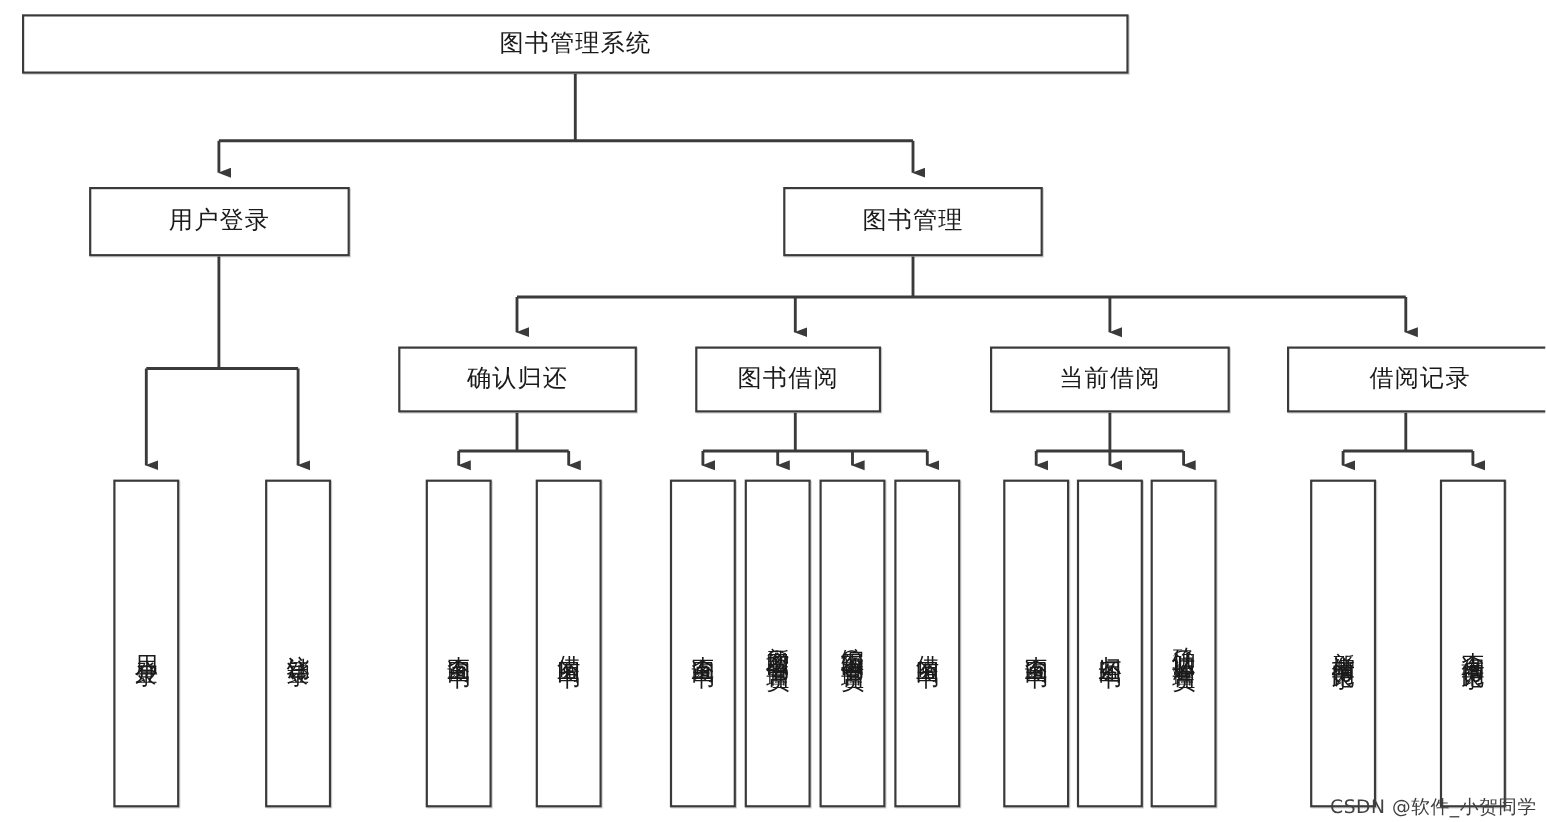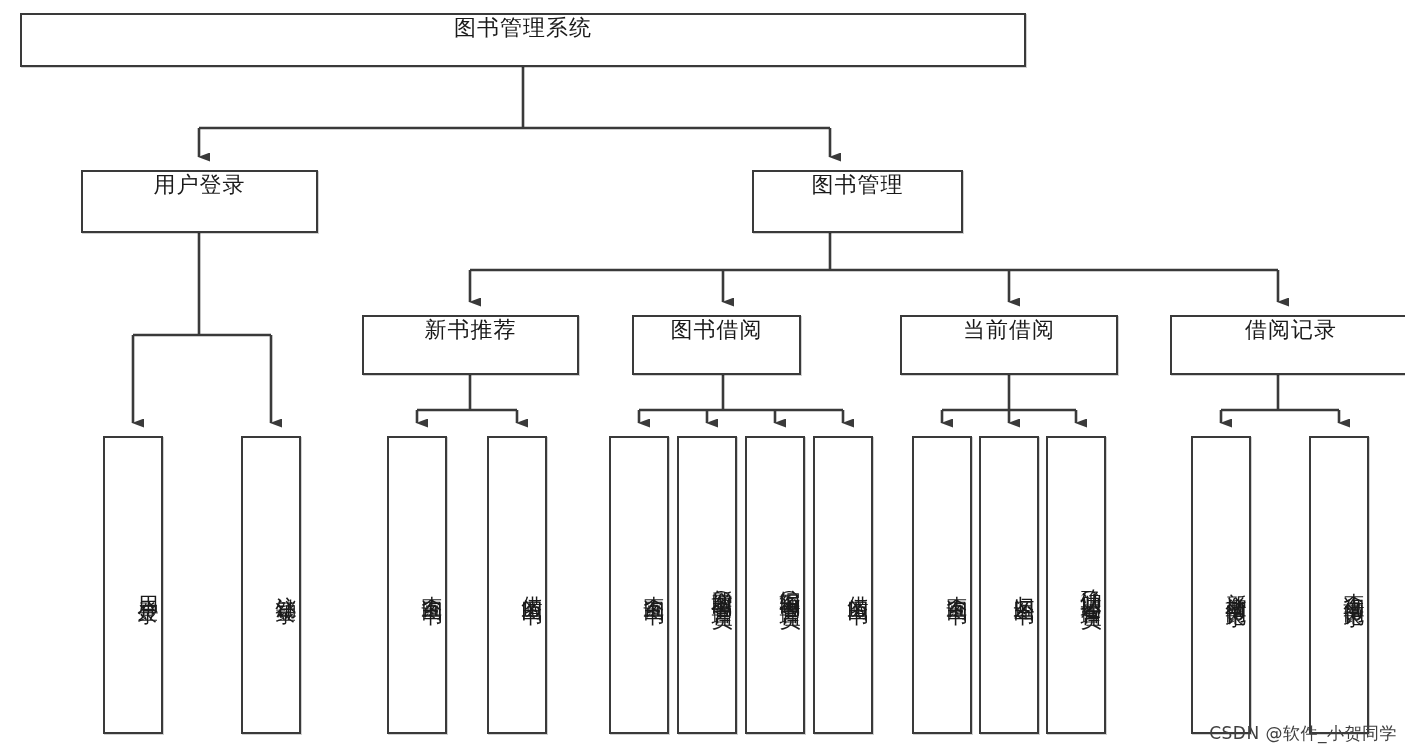--- a/index.html
+++ b/index.html
@@ -21,21 +21,21 @@
     top: 0;
     width: 1405px;
     height: 747px;
   }
   .node {
     position: absolute;
     box-sizing: border-box;
     border: 2.5px solid #3a3a3a;
     background: #ffffff;
     display: flex;
-    align-items: flex-start;
+    align-items: center;
     justify-content: center;
     color: #1a1a1a;
     box-shadow: 1px 1px 0 rgba(0,0,0,0.18);
   }
   .node-h {
     font-size: 22px;
     letter-spacing: 1px;
     line-height: 1.2;
     white-space: nowrap;
   }
@@ -114,26 +114,26 @@
     </g>
   </svg>
 
   <div class="node node-h" style="left:20px;top:13px;width:1006px;height:54px;">
     <span>图书管理系统</span>
   </div>
 
   <div class="node node-h" style="left:81px;top:170px;width:237px;height:63px;">
     <span>用户登录</span>
   </div>
-  <div class="node node-h" style="left:712px;top:170px;width:211px;height:63px;margin-left:40px;">
+  <div class="node node-h" style="left:712px;top:170px;width:236px;height:63px;">
     <span>图书管理</span>
   </div>
 
   <div class="node node-h" style="left:362px;top:315px;width:217px;height:60px;">
-    <span>新书推荐</span>
+    <span>确认归还</span>
   </div>
   <div class="node node-h" style="left:632px;top:315px;width:169px;height:60px;">
     <span>图书借阅</span>
   </div>
   <div class="node node-h" style="left:900px;top:315px;width:218px;height:60px;">
     <span>当前借阅</span>
   </div>
   <div class="node node-h" style="left:1170px;top:315px;width:242px;height:60px;">
     <span>借阅记录</span>
   </div>

